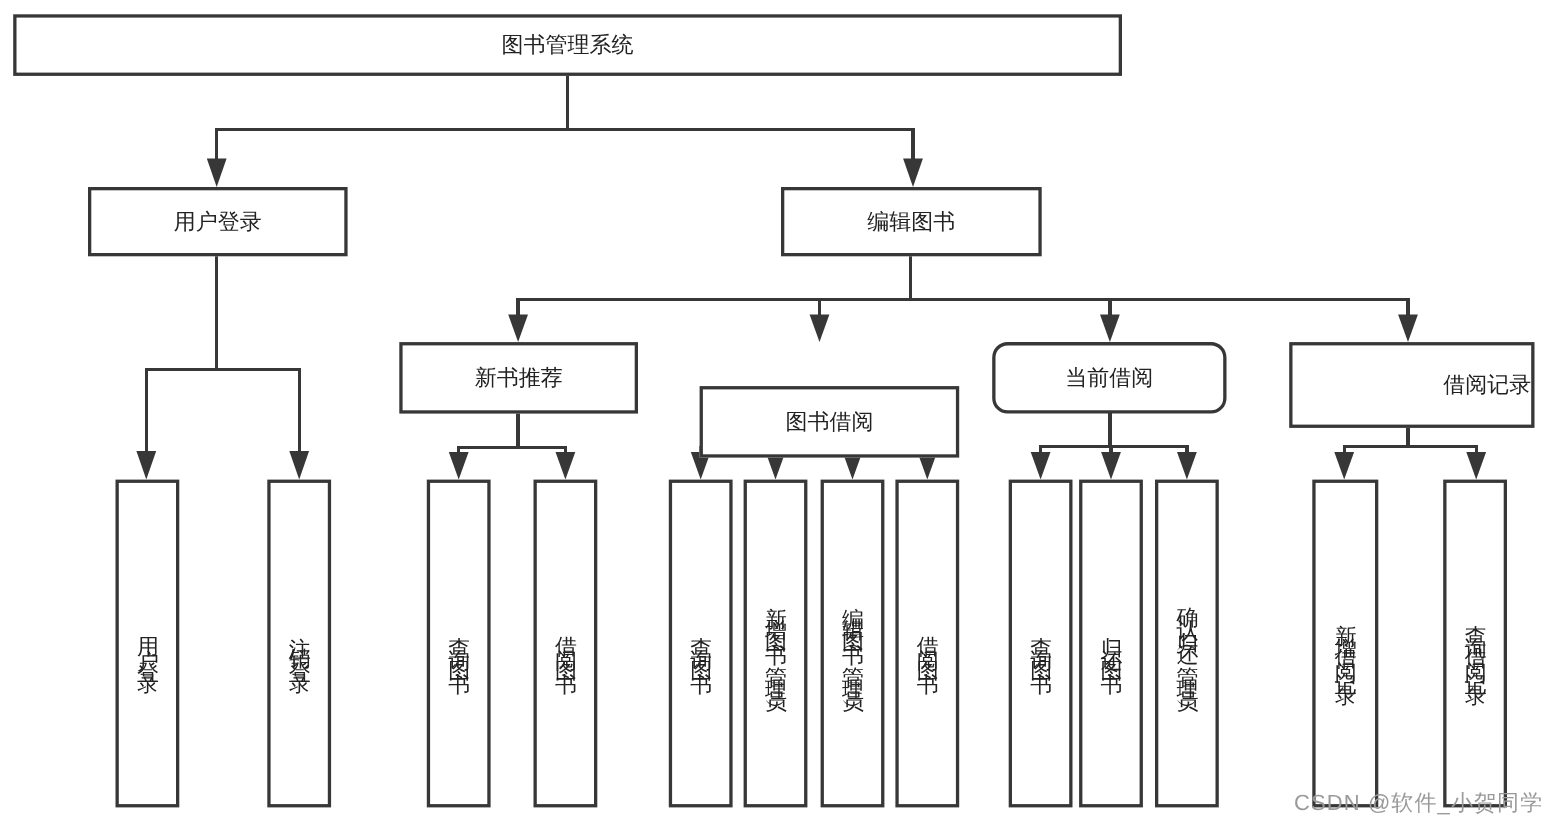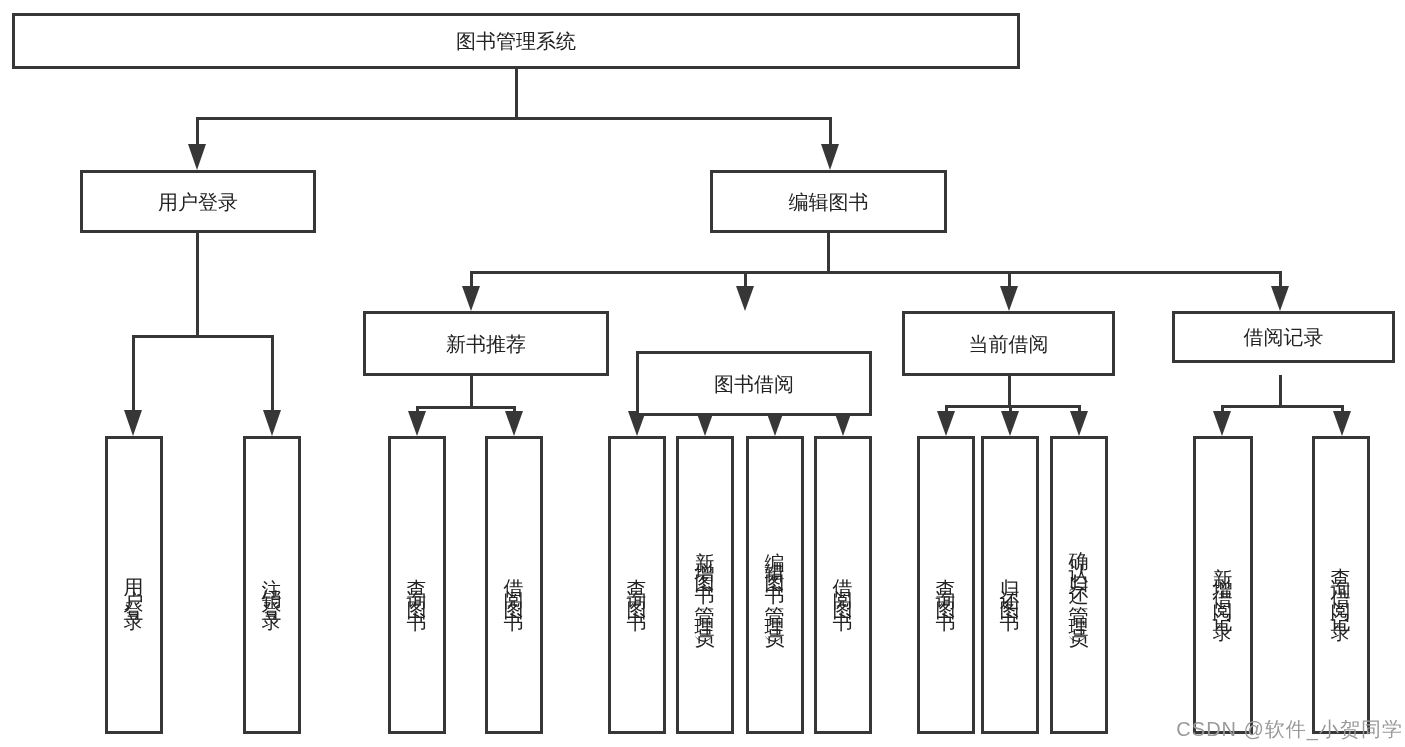--- a/index.html
+++ b/index.html
@@ -128,30 +128,30 @@
     <span>图书管理系统</span>
   </div>
 
   <div class="node" style="left:80px; top:170px; width:236px; height:63px;">
     <span>用户登录</span>
   </div>
   <div class="node" style="left:710px; top:170px; width:237px; height:63px;">
     <span>编辑图书</span>
   </div>
 
-  <div class="node" style="left:363px; top:311px; width:246px; height:65px;">
+  <div class="node" style="left:363px; top:311px; width:217px; height:65px;">
     <span>新书推荐</span>
   </div>
   <div class="node" style="left:636px; top:311px; width:236px; height:65px;margin-top:40px;">
     <span>图书借阅</span>
   </div>
-  <div class="node" style="left:902px; top:311px; width:213px; height:65px;">
+  <div class="node" style="left:902px; top:311px; width:213px; height:65px;border-radius:14px;">
     <span>当前借阅</span>
   </div>
-  <div class="node" style="left:1172px; top:311px; width:223px; height:52px;">
+  <div class="node" style="left:1172px; top:311px; width:223px; height:78px;justify-content:flex-end;">
     <span>借阅记录</span>
   </div>
 
   <div class="node leaf" style="left:105px; top:436px; width:58px; height:298px;">
     <span>用户登录</span>
   </div>
   <div class="node leaf" style="left:243px; top:436px; width:58px; height:298px;">
     <span>注销登录</span>
   </div>
 

